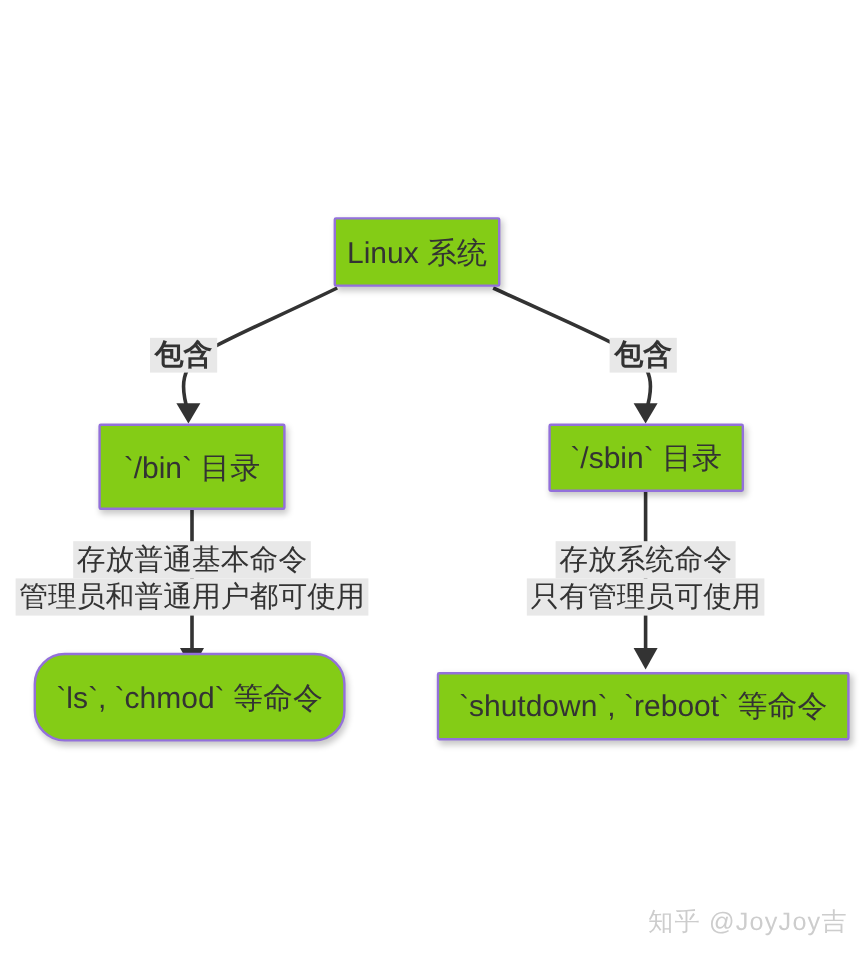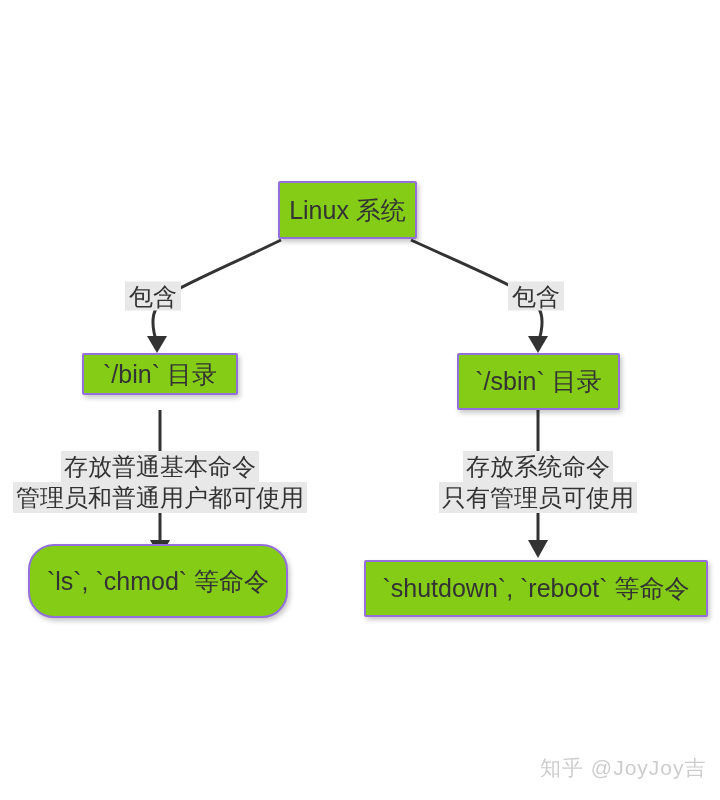--- a/index.html
+++ b/index.html
@@ -41,20 +41,21 @@
   .edge-label {
     position: absolute;
     z-index: 3;
     background: #E8E8E8;
     color: #333333;
     font-size: 24px;
     line-height: 27px;
     padding: 1px 4px;
     white-space: nowrap;
     transform: translate(-50%, -50%);
+    font-weight: bold;
   }
   .edge-desc {
     position: absolute;
     z-index: 3;
     transform: translateX(-50%);
     text-align: center;
     color: #333333;
     font-size: 24px;
     line-height: 31px;
     white-space: nowrap;
@@ -101,21 +102,21 @@
 
     <path class="edge-path" d="M 160 410 L 160 542"></path>
     <polygon class="arrowhead" points="150,540 170,540 160,558"></polygon>
 
     <path class="edge-path" d="M 538 410 L 538 542"></path>
     <polygon class="arrowhead" points="528,540 548,540 538,558"></polygon>
   </svg>
 
   <div class="node" style="left:278px; top:181px; width:139px; height:58px;">Linux 系统</div>
 
-  <div class="node" style="left:82px; top:353px; width:156px; height:42px;">`/bin` 目录</div>
+  <div class="node" style="left:82px; top:353px; width:156px; height:72px;">`/bin` 目录</div>
 
   <div class="node" style="left:457px; top:353px; width:163px; height:57px;">`/sbin` 目录</div>
 
   <div class="node" style="left:28px; top:544px; width:260px; height:74px;border-radius:26px;">`ls`, `chmod` 等命令</div>
 
   <div class="node" style="left:364px; top:560px; width:344px; height:57px;">`shutdown`, `reboot` 等命令</div>
 
   <div class="edge-label" style="left:153px; top:296px;">包含</div>
 
   <div class="edge-label" style="left:536px; top:296px;">包含</div>

